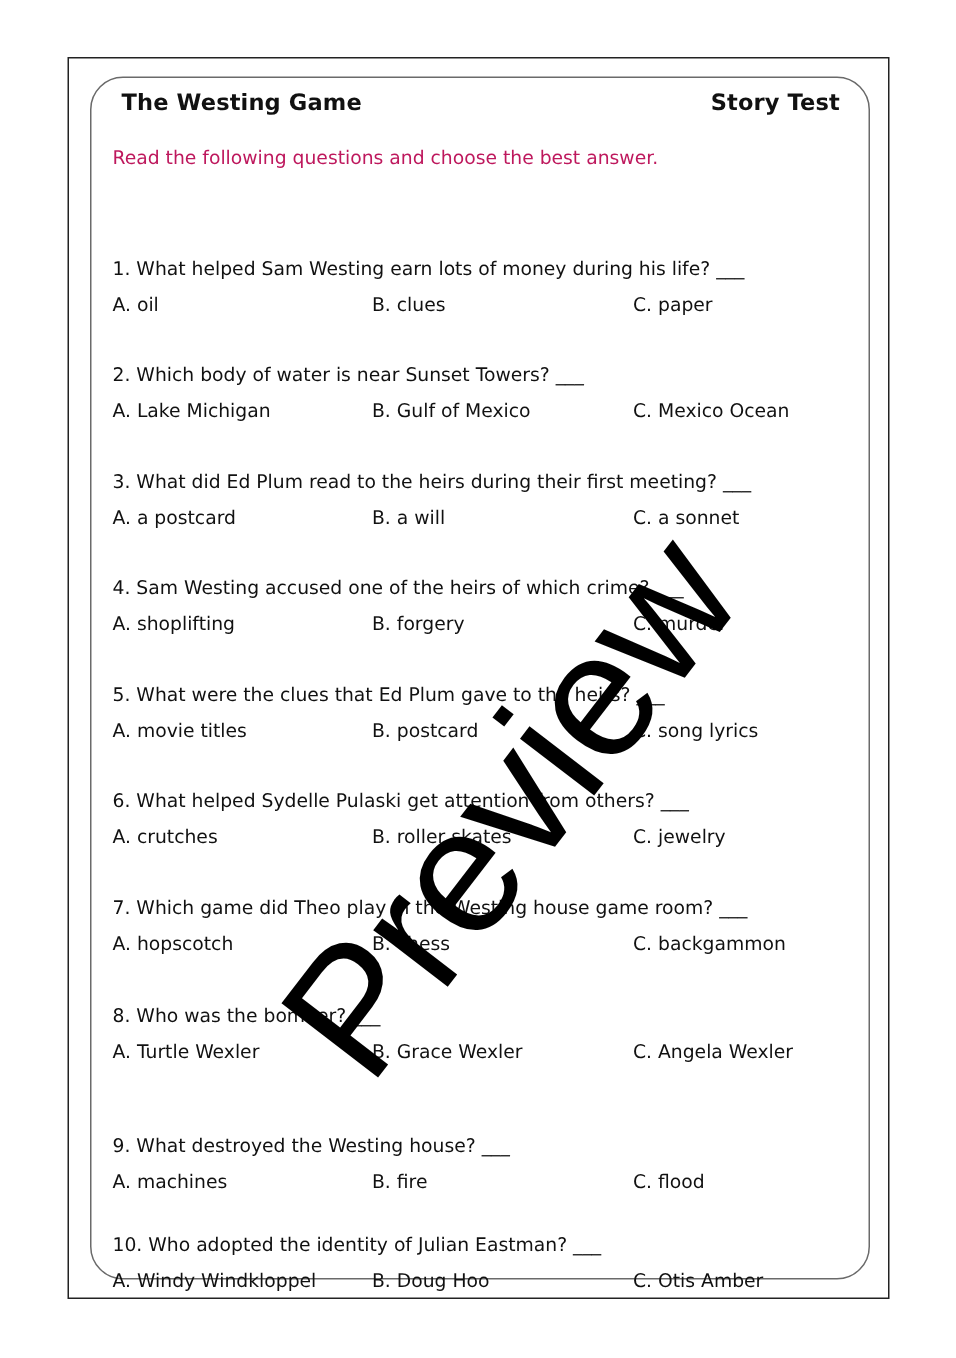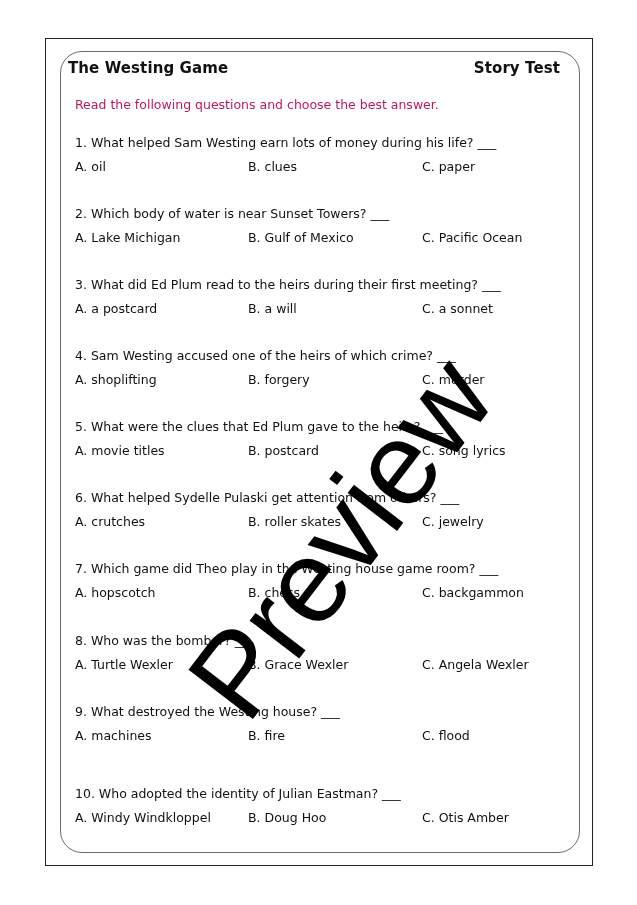--- a/index.html
+++ b/index.html
@@ -35,34 +35,35 @@
       box-sizing: border-box;
     }
     .title-left, .title-right {
       position: absolute;
       top: 59px;
       font-size: 15px;
       font-weight: bold;
       letter-spacing: 0.1px;
       color: #111;
     }
-    .title-left { left: 68px; }
+    .title-left { left: 81px; }
     .title-right { right: 77px; }
     .instructions {
       position: absolute;
       left: 75px;
       top: 97px;
       font-size: 12.5px;
       color: #be185d;
     }
     .question-block {
       position: absolute;
       left: 75px;
       width: 490px;
       height: 50px;
+      margin-top: 36px;
     }
     .question-text {
       position: absolute;
       left: 0;
       top: 0;
       font-size: 12.5px;
       white-space: nowrap;
     }
     .option {
       position: absolute;
@@ -104,21 +105,21 @@
   <div class="question-text">1. What helped Sam Westing earn lots of money during his life? ___</div>
   <div class="option a">A. oil</div>
   <div class="option b">B. clues</div>
   <div class="option c">C. paper</div>
 </div>
 
 <div class="question-block" style="top:206px">
   <div class="question-text">2. Which body of water is near Sunset Towers? ___</div>
   <div class="option a">A. Lake Michigan</div>
   <div class="option b">B. Gulf of Mexico</div>
-  <div class="option c">C. Pacific Ocean</div>
+  <div class="option c">C. Mexico Ocean</div>
 </div>
 
 <div class="question-block" style="top:277px">
   <div class="question-text">3. What did Ed Plum read to the heirs during their first meeting? ___</div>
   <div class="option a">A. a postcard</div>
   <div class="option b">B. a will</div>
   <div class="option c">C. a sonnet</div>
 </div>
 
 <div class="question-block" style="top:348px">
@@ -149,21 +150,21 @@
   <div class="option c">C. backgammon</div>
 </div>
 
 <div class="question-block" style="top:633px">
   <div class="question-text">8. Who was the bomber? ___</div>
   <div class="option a">A. Turtle Wexler</div>
   <div class="option b">B. Grace Wexler</div>
   <div class="option c">C. Angela Wexler</div>
 </div>
 
-<div class="question-block" style="top:704px">
+<div class="question-block" style="top:720px">
   <div class="question-text">9. What destroyed the Westing house? ___</div>
   <div class="option a">A. machines</div>
   <div class="option b">B. fire</div>
   <div class="option c">C. flood</div>
 </div>
 
 <div class="question-block" style="top:786px">
   <div class="question-text">10. Who adopted the identity of Julian Eastman? ___</div>
   <div class="option a">A. Windy Windkloppel</div>
   <div class="option b">B. Doug Hoo</div>

